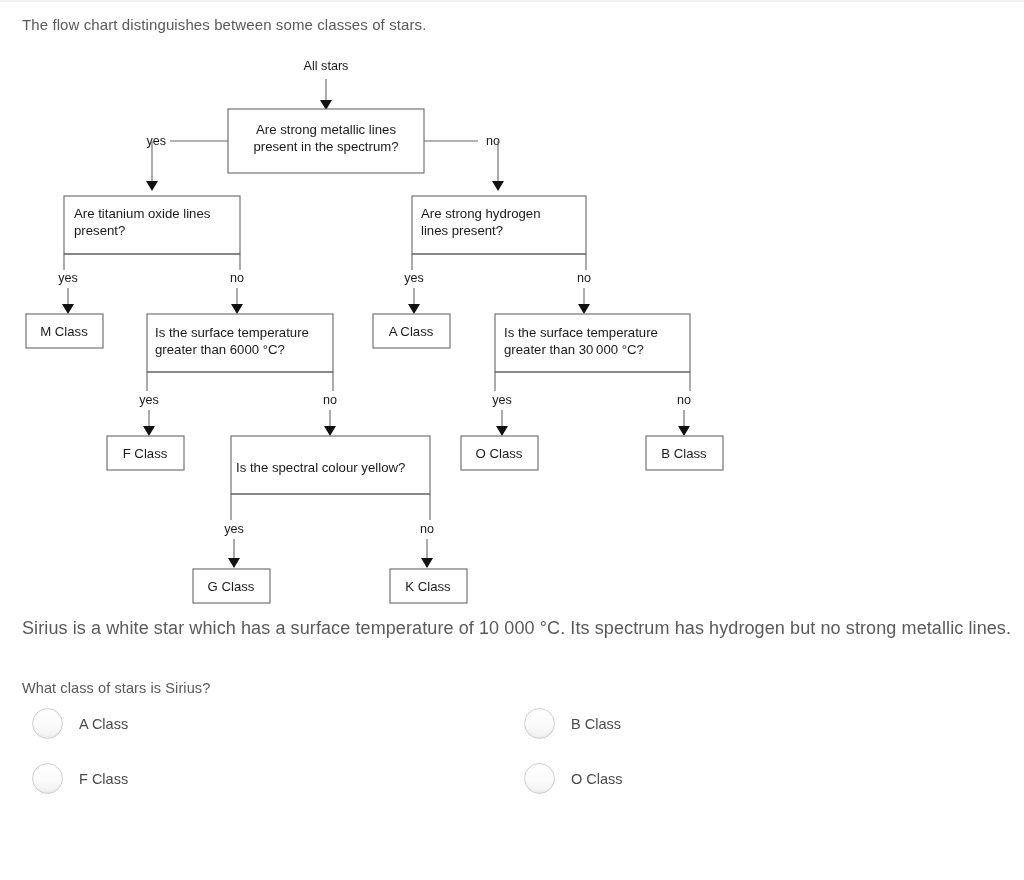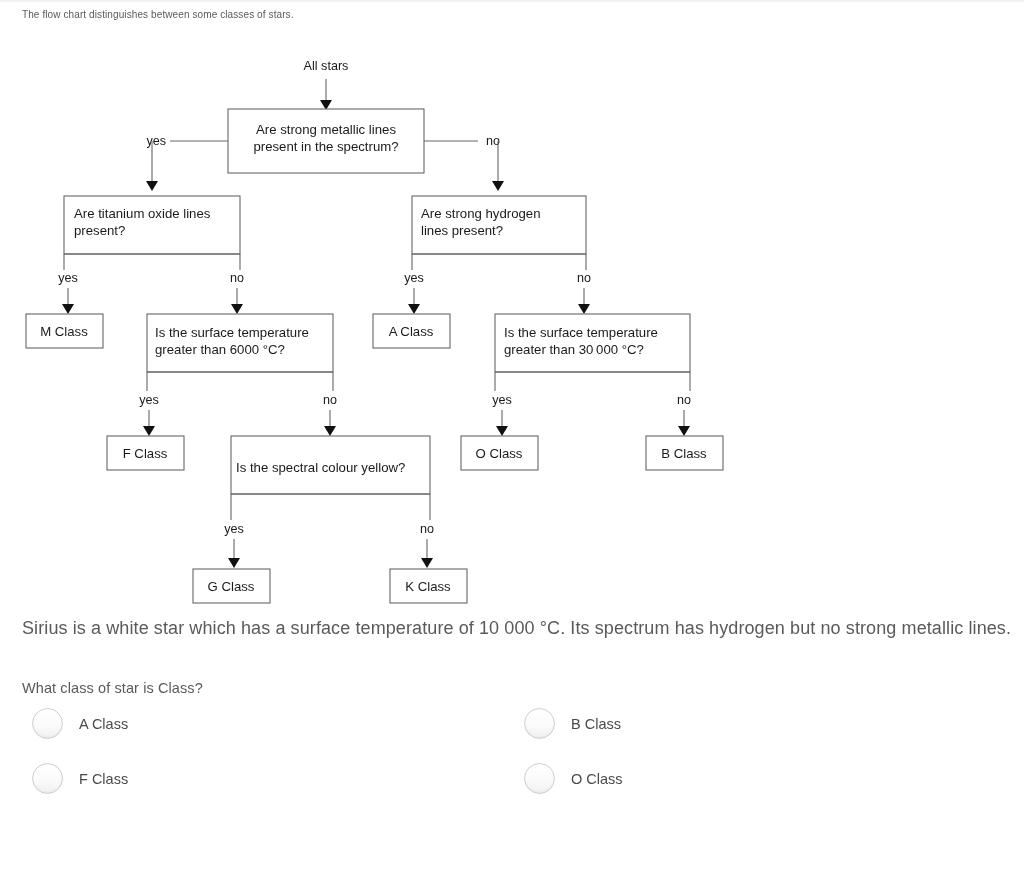--- a/index.html
+++ b/index.html
@@ -17,22 +17,22 @@
   .topline {
     position: absolute;
     left: 0; top: 0;
     width: 1024px;
     height: 2px;
     background: #f2f2f2;
   }
   .intro {
     position: absolute;
     left: 22px;
-    top: 9px;
-    font-size: 10px;
+    top: 16px;
+    font-size: 15px;
     color: #5a5a5a;
     letter-spacing: 0.1px;
     white-space: nowrap;
   }
   .flow-wrap {
     position: absolute;
     left: 0;
     top: 48px;
     width: 1024px;
     height: 565px;
@@ -237,21 +237,21 @@
   <text class="btxt-c" x="231" y="543">G Class</text>
 
   <rect class="box" x="390" y="521" width="77" height="34"></rect>
   <text class="btxt-c" x="428" y="543">K Class</text>
 
 </svg>
 </div>
 
 <div class="sirius">Sirius is a white star which has a surface temperature of 10 000 °C. Its spectrum has hydrogen but no strong metallic lines.</div>
 
-<div class="question">What class of star is Class?</div>
+<div class="question">What class of stars is Sirius?</div>
 
 <div class="options">
   <div class="opt-row">
     <div class="opt col1">
       <span class="radio"></span>
       <span class="opt-label">A Class</span>
     </div>
     <div class="opt col2">
       <span class="radio"></span>
       <span class="opt-label">B Class</span>

